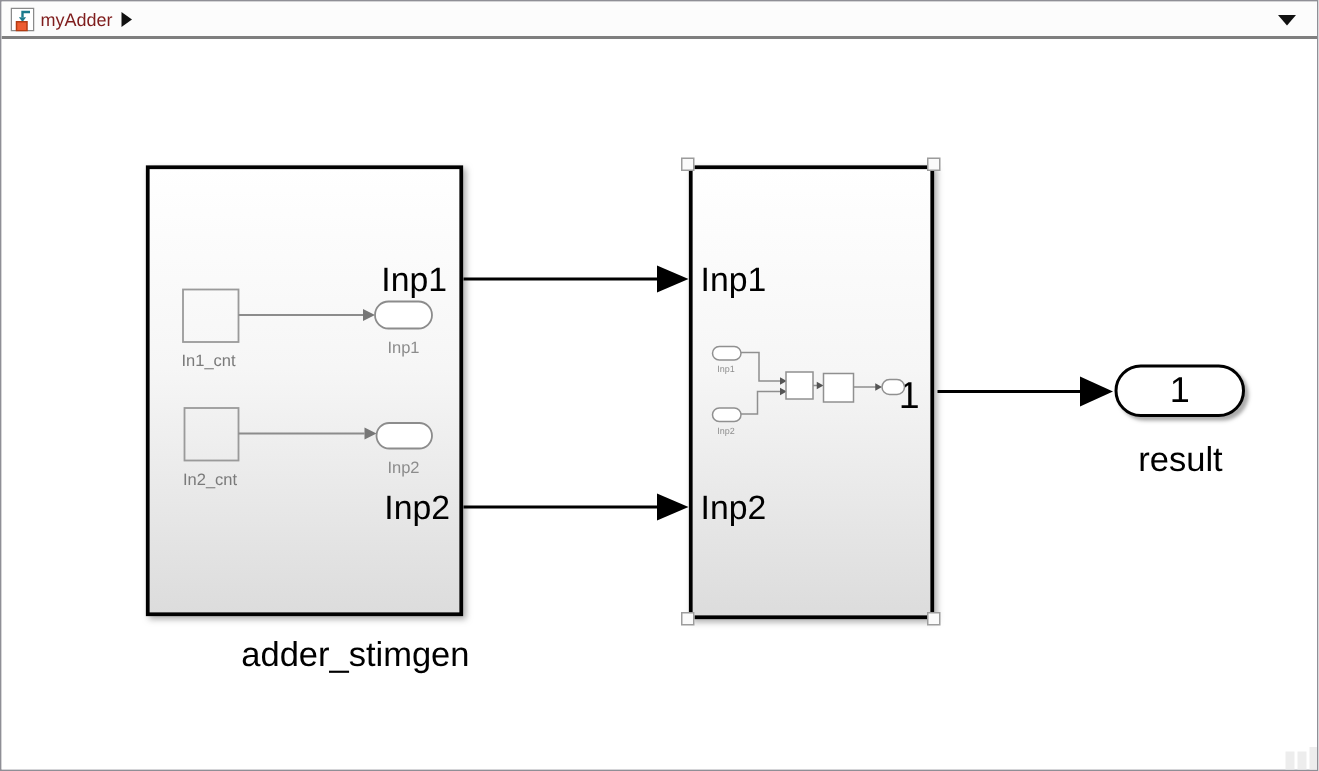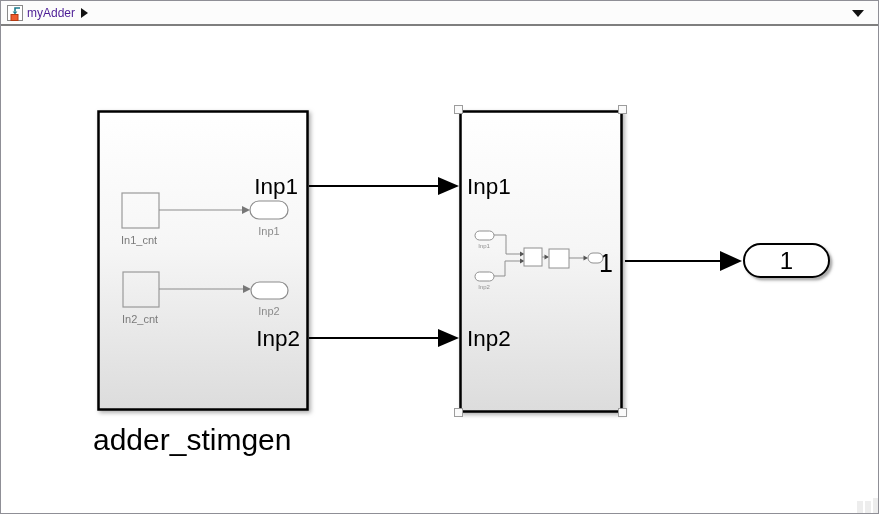--- a/index.html
+++ b/index.html
@@ -7,37 +7,37 @@
     position:relative;width:877px;height:512px;background:#ffffff;
     border:1px solid #8f8f96;overflow:hidden;
     font-family:"Liberation Sans", sans-serif;
   }
   
   .topbar{
     position:absolute;left:0;top:0;right:0;height:23px;background:#fcfcfc;
     border-bottom:2px solid #7f7f7f;display:flex;align-items:center;
   }
   .model-icon{width:16px;height:16px;margin-left:6px;flex:0 0 auto;}
-  .crumb-label{font-size:12px;color:#4c1d95;margin-left:4px;}
+  .crumb-label{font-size:12px;color:#7f1d1d;margin-left:4px;}
   .crumb-arrow{
     width:0;height:0;margin-left:6px;
     border-top:5px solid transparent;border-bottom:5px solid transparent;
     border-left:7px solid #111;
   }
   .bar-dropdown{
     position:absolute;right:14px;top:9px;width:0;height:0;
     border-left:6px solid transparent;border-right:6px solid transparent;
     border-top:7px solid #111;
   }
   
   .canvas{position:absolute;left:0;top:25px;right:0;bottom:0;background:#ffffff;}
   .block-svg{position:absolute;overflow:visible;filter:drop-shadow(2.5px 2.5px 2px rgba(90,90,90,0.5));}
   svg text{font-family:"Liberation Sans", sans-serif;}
   .block-name{
-    position:absolute;text-align:left;font-size:30px;color:#000;
+    position:absolute;text-align:right;font-size:23px;color:#000;
   }
   
   .sigline{position:absolute;height:2px;background:#000;}
   .arrowhead{position:absolute;width:0;height:0;}
   .arrowhead.mid{border-top:9px solid transparent;border-bottom:9px solid transparent;border-left:21px solid #000;}
   .arrowhead.big{border-top:10px solid transparent;border-bottom:10px solid transparent;border-left:22px solid #000;}
   
   .handle{
     position:absolute;width:7px;height:7px;background:#fafafa;
     border:1.5px solid #9c9c9c;
@@ -142,18 +142,19 @@
 
     <div class="handle" style="left:453px;top:79px;"></div>
     <div class="handle" style="left:617px;top:79px;"></div>
     <div class="handle" style="left:453px;top:382px;"></div>
     <div class="handle" style="left:617px;top:382px;"></div>
 
     <div class="sigline" style="left:624px;top:234px;width:97px;"></div>
     <div class="arrowhead big" style="left:719px;top:225px;"></div>
 
     <div class="outport">1</div>
+    <div class="outport-label">result</div>
 
     <div class="wm" style="left:856px;top:475px;width:6px;height:13px;"></div>
     <div class="wm" style="left:864px;top:475px;width:6px;height:13px;"></div>
     <div class="wm" style="left:872px;top:472px;width:7px;height:16px;"></div>
   </div>
 </div>
 
 </body></html>

